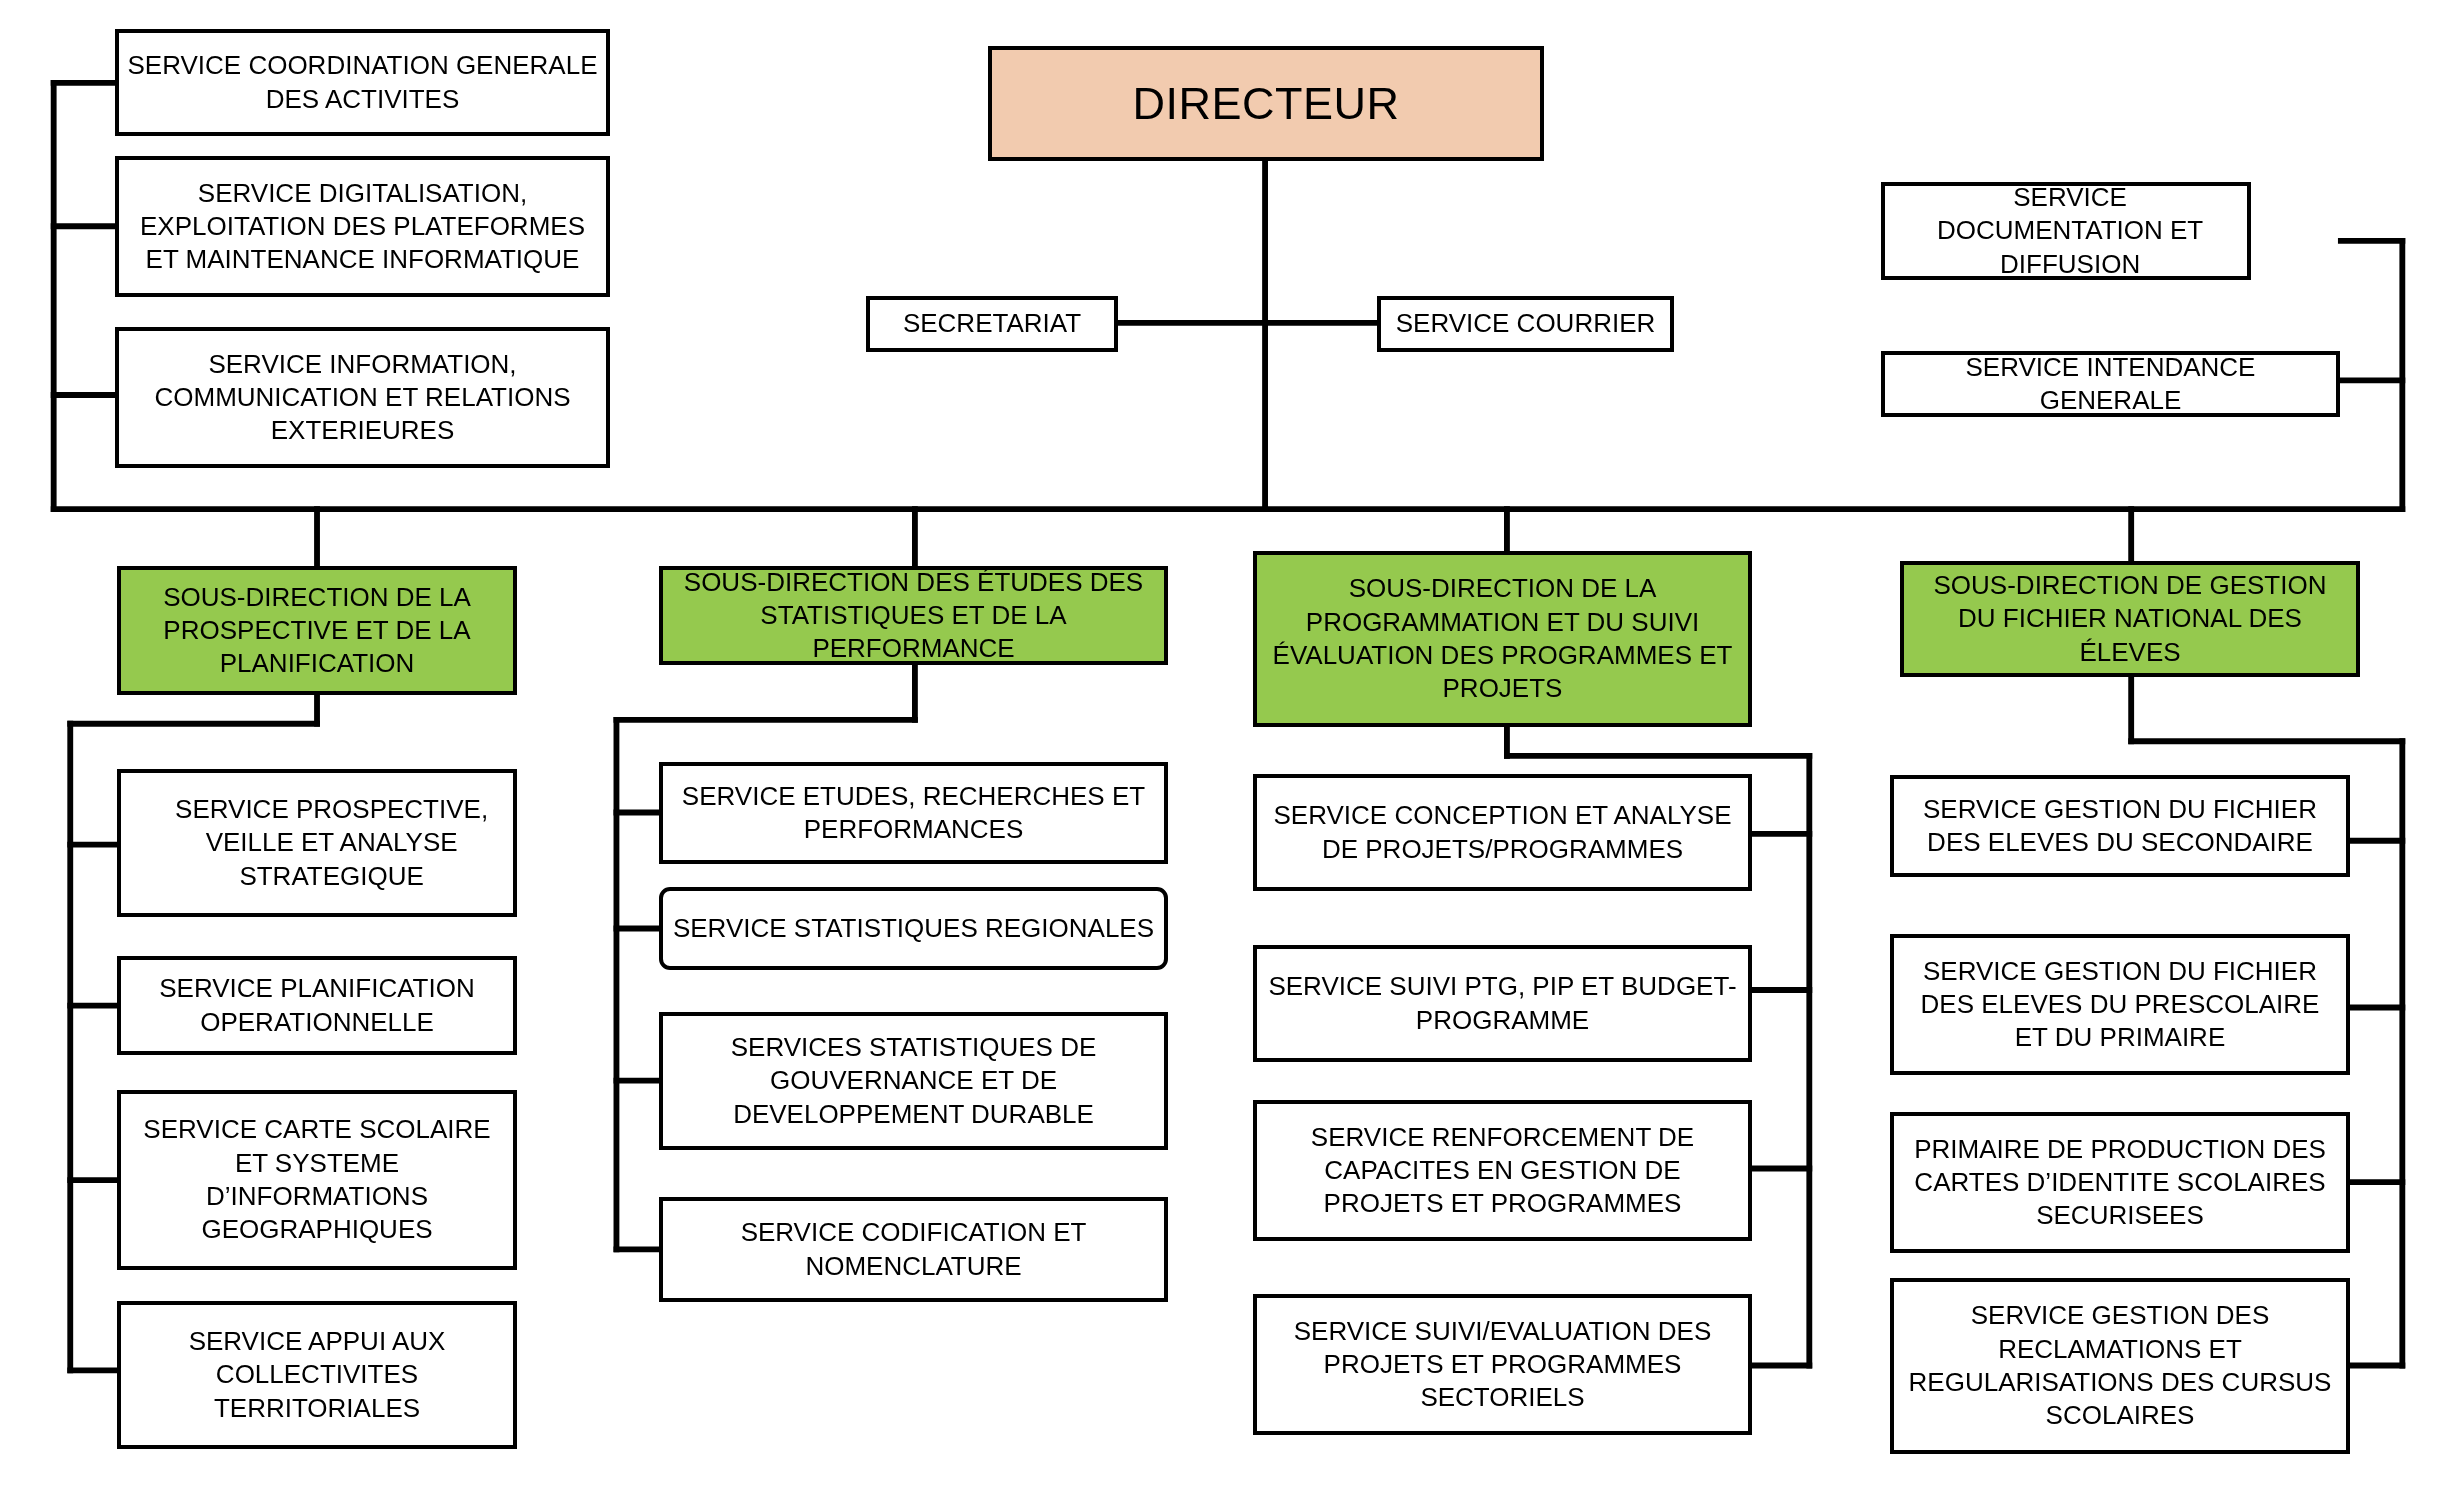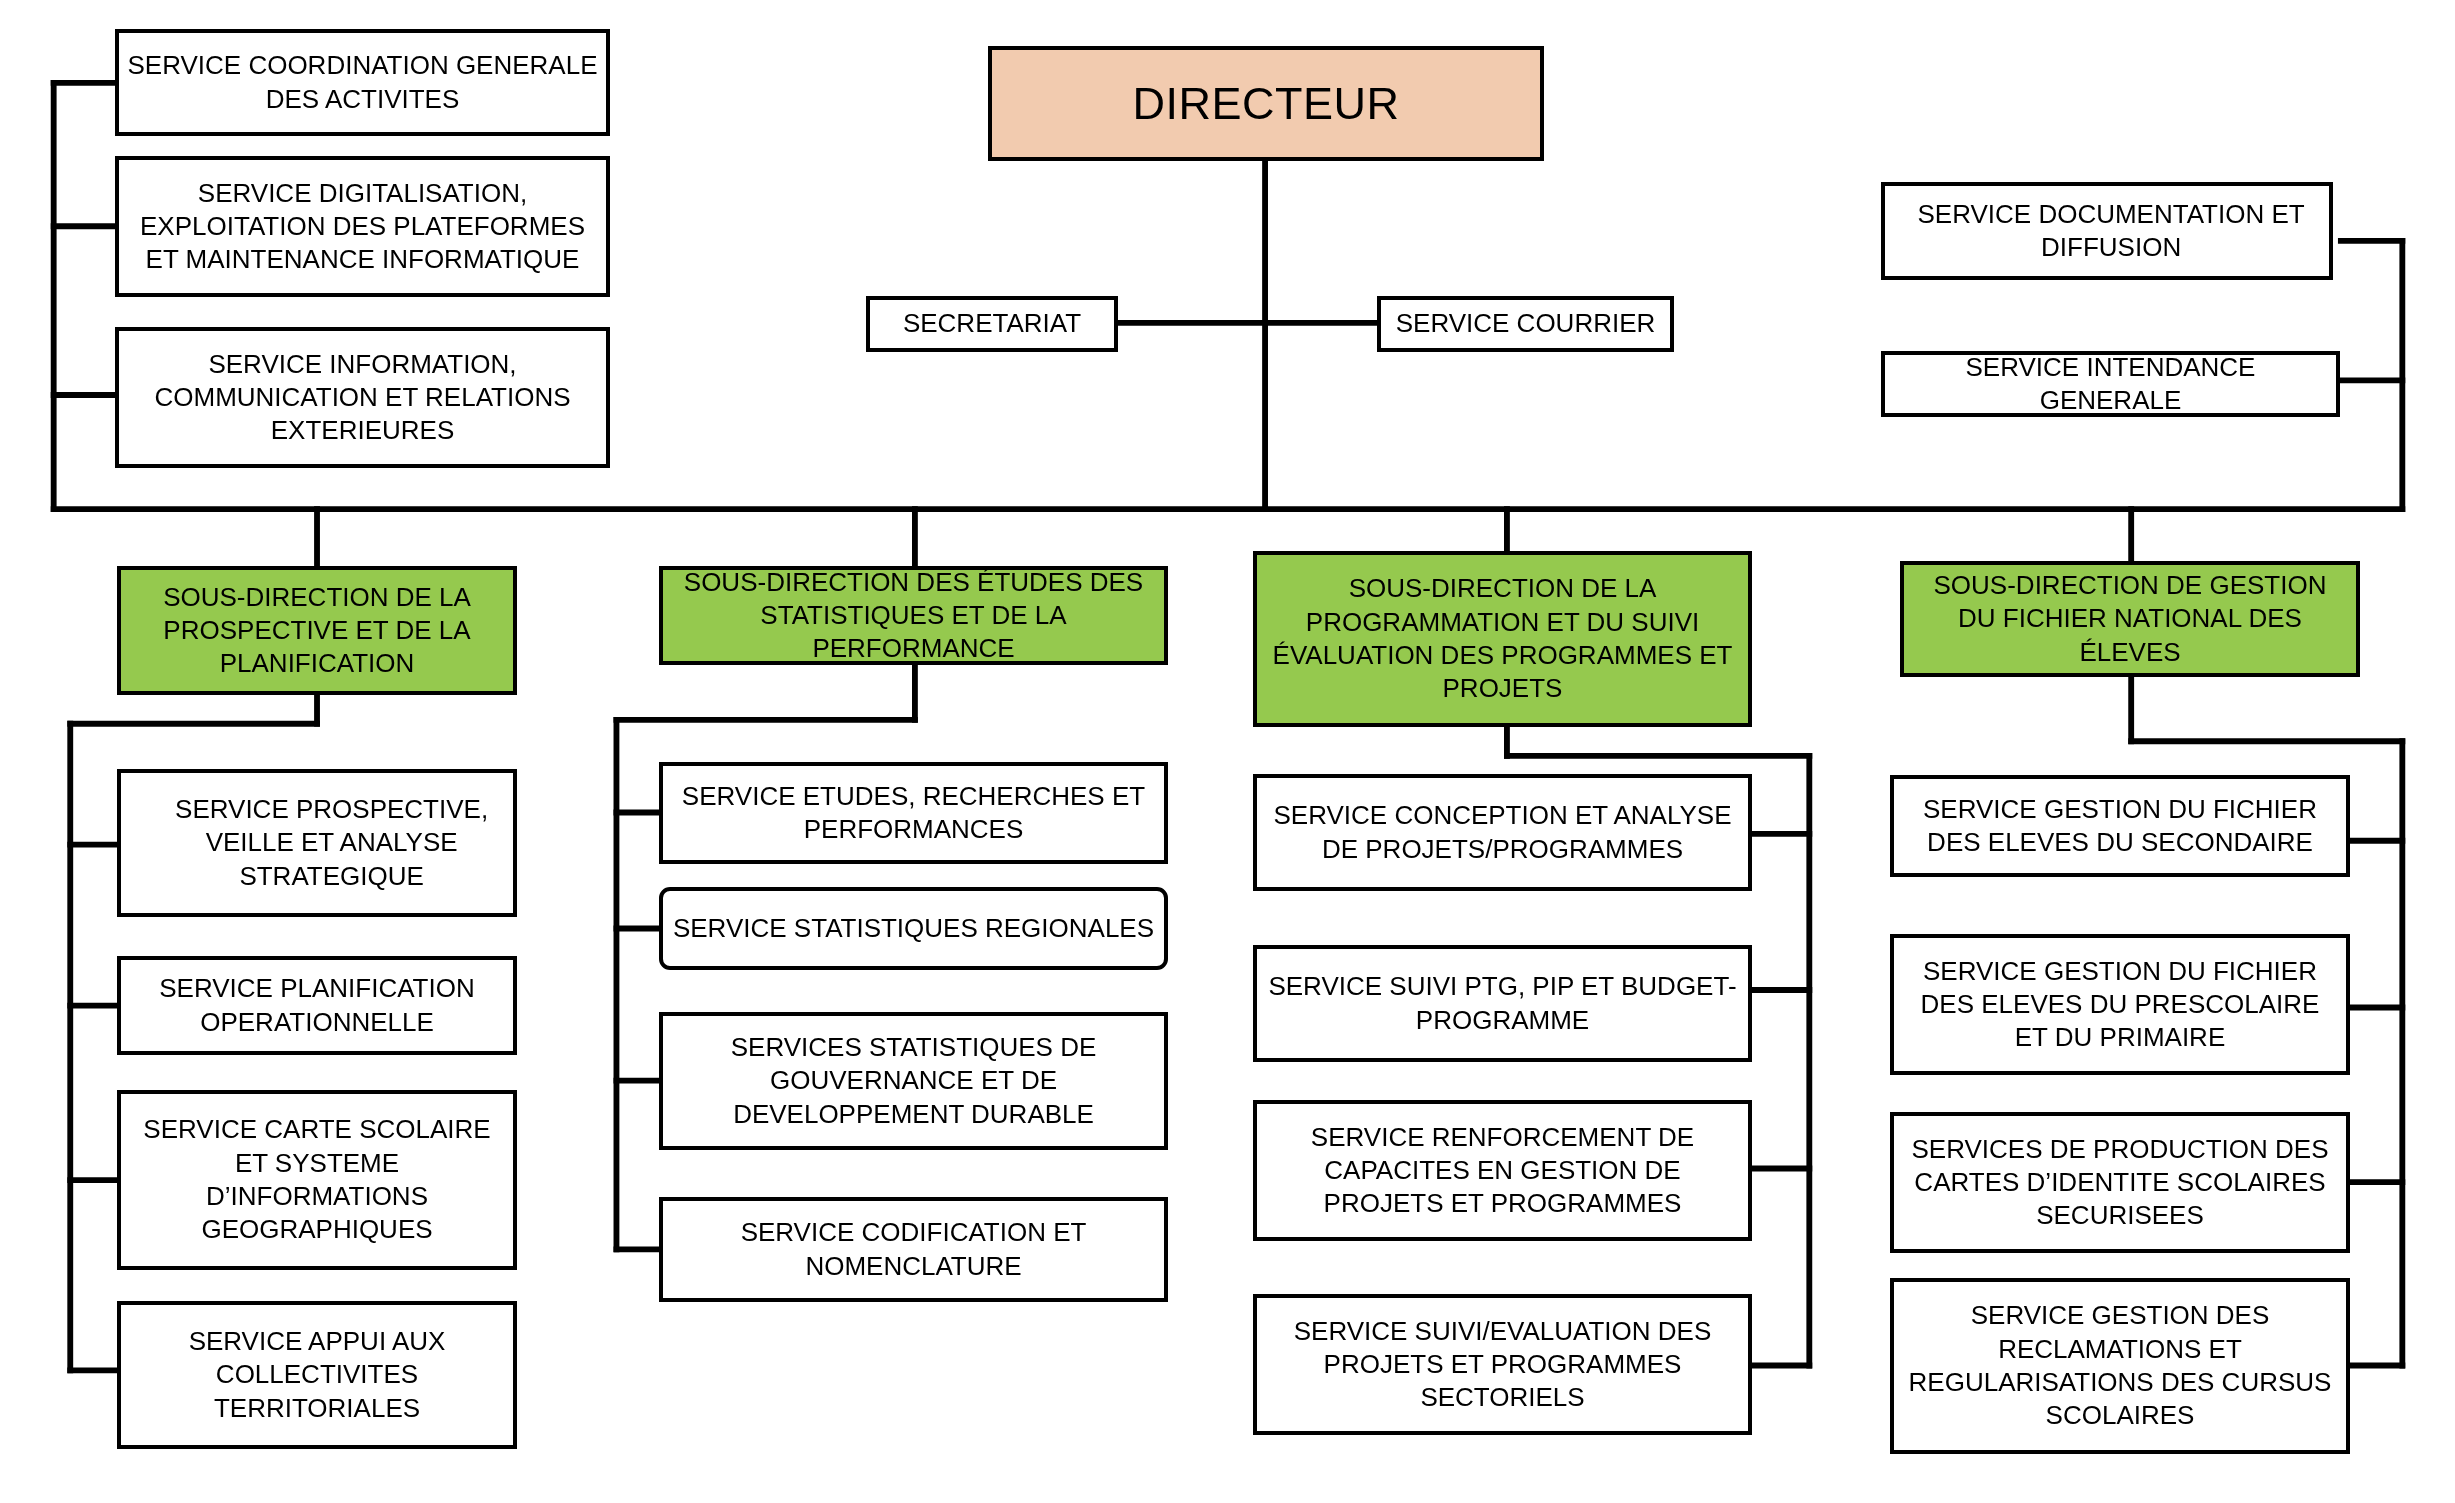--- a/index.html
+++ b/index.html
@@ -116,21 +116,21 @@
   <div class="node small" style="left:866px;top:296px;width:252px;height:56px;">SECRETARIAT</div>
 
   <div class="node small" style="left:1377px;top:296px;width:297px;height:56px;">SERVICE COURRIER</div>
 
   <div class="node service" style="left:115px;top:29px;width:495px;height:107px;">SERVICE COORDINATION GENERALE DES ACTIVITES</div>
 
   <div class="node service" style="left:115px;top:156px;width:495px;height:141px;">SERVICE DIGITALISATION, EXPLOITATION DES PLATEFORMES ET MAINTENANCE INFORMATIQUE</div>
 
   <div class="node service" style="left:115px;top:327px;width:495px;height:141px;">SERVICE INFORMATION, COMMUNICATION ET RELATIONS EXTERIEURES</div>
 
-  <div class="node service" style="left:1881px;top:182px;width:452px;height:98px;padding-left:16px;">SERVICE DOCUMENTATION ET DIFFUSION</div>
+  <div class="node service" style="left:1881px;top:182px;width:370px;height:98px;padding-left:16px;">SERVICE DOCUMENTATION ET DIFFUSION</div>
 
   <div class="node service" style="left:1881px;top:351px;width:459px;height:66px;">SERVICE INTENDANCE GENERALE</div>
 
   <div class="node subdir" style="left:117px;top:566px;width:400px;height:129px;">SOUS-DIRECTION DE LA PROSPECTIVE ET DE LA PLANIFICATION</div>
 
   <div class="node service" style="left:117px;top:769px;width:400px;height:148px;padding-left:37px;">SERVICE PROSPECTIVE, VEILLE ET ANALYSE STRATEGIQUE</div>
 
   <div class="node service" style="left:117px;top:956px;width:400px;height:99px;">SERVICE PLANIFICATION OPERATIONNELLE</div>
 
   <div class="node service" style="left:117px;top:1090px;width:400px;height:180px;">SERVICE CARTE SCOLAIRE ET SYSTEME D’INFORMATIONS GEOGRAPHIQUES</div>
@@ -156,18 +156,18 @@
   <div class="node service" style="left:1253px;top:1100px;width:499px;height:141px;">SERVICE RENFORCEMENT DE CAPACITES EN GESTION DE PROJETS ET PROGRAMMES</div>
 
   <div class="node service" style="left:1253px;top:1294px;width:499px;height:141px;">SERVICE SUIVI/EVALUATION DES PROJETS ET PROGRAMMES SECTORIELS</div>
 
   <div class="node subdir" style="left:1900px;top:561px;width:460px;height:116px;">SOUS-DIRECTION DE GESTION DU FICHIER NATIONAL DES ÉLEVES</div>
 
   <div class="node service" style="left:1890px;top:775px;width:460px;height:102px;">SERVICE GESTION DU FICHIER DES ELEVES DU SECONDAIRE</div>
 
   <div class="node service" style="left:1890px;top:934px;width:460px;height:141px;">SERVICE GESTION DU FICHIER DES ELEVES DU PRESCOLAIRE ET DU PRIMAIRE</div>
 
-  <div class="node service" style="left:1890px;top:1112px;width:460px;height:141px;">SERVICES DE PRODUCTION DES CARTES D’IDENTITE SCOLAIRES SECURISEES</div>
+  <div class="node service" style="left:1890px;top:1112px;width:460px;height:141px;">PRIMAIRE DE PRODUCTION DES CARTES D’IDENTITE SCOLAIRES SECURISEES</div>
 
   <div class="node service" style="left:1890px;top:1278px;width:460px;height:176px;">SERVICE GESTION DES RECLAMATIONS ET REGULARISATIONS DES CURSUS SCOLAIRES</div>
 
 </div>
 
 
 </body></html>

